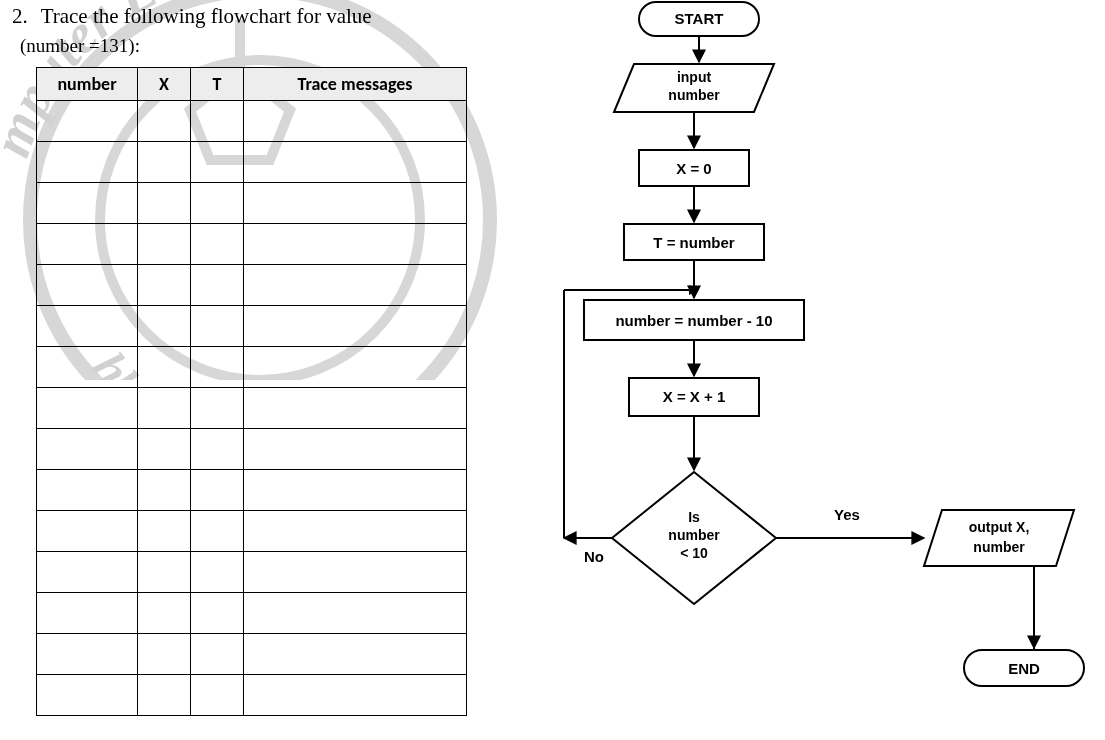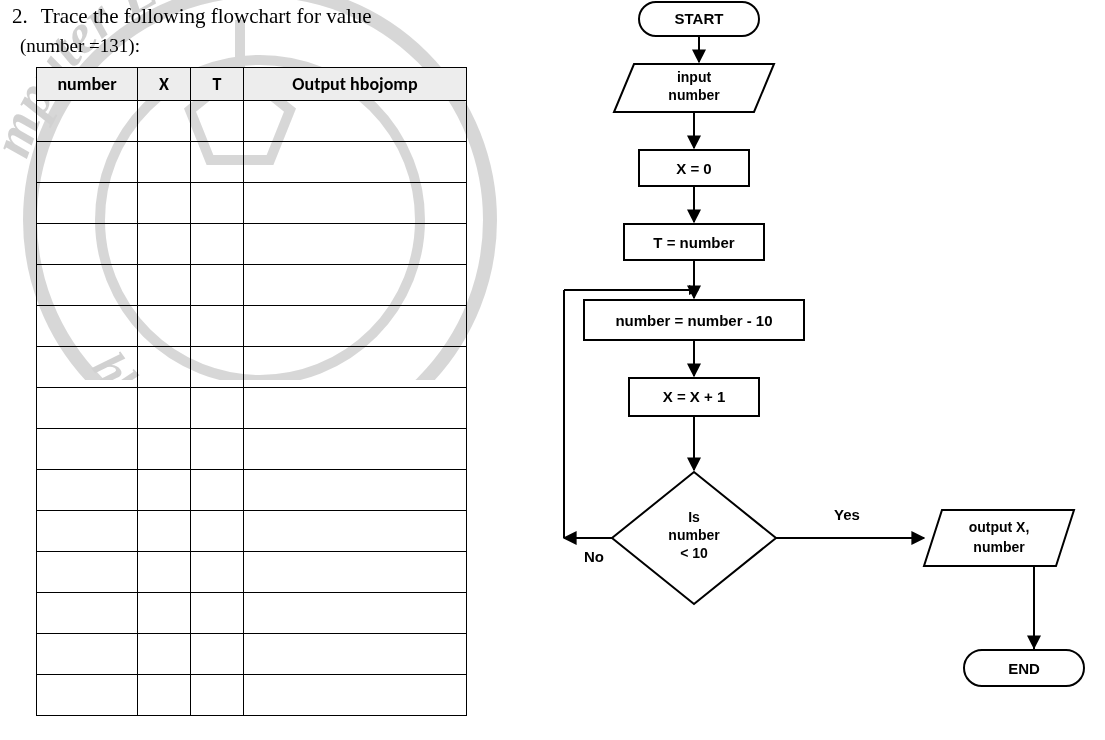--- a/index.html
+++ b/index.html
@@ -136,21 +136,21 @@
       <span>Trace the following flowchart for value</span>
     </p>
     <p class="q-sub">(number =131):</p>
 
     <table class="trace-table">
       <thead>
         <tr>
           <th class="col-number">number</th>
           <th class="col-x">X</th>
           <th class="col-t">T</th>
-          <th class="col-out">Output hbojomp</th>
+          <th class="col-out">Trace messages</th>
         </tr>
       </thead>
       <tbody id="trace-body">
           <tr>
             <td class="col-number"></td>
             <td class="col-x"></td>
             <td class="col-t"></td>
             <td class="col-out"></td>
           </tr>
           <tr>

